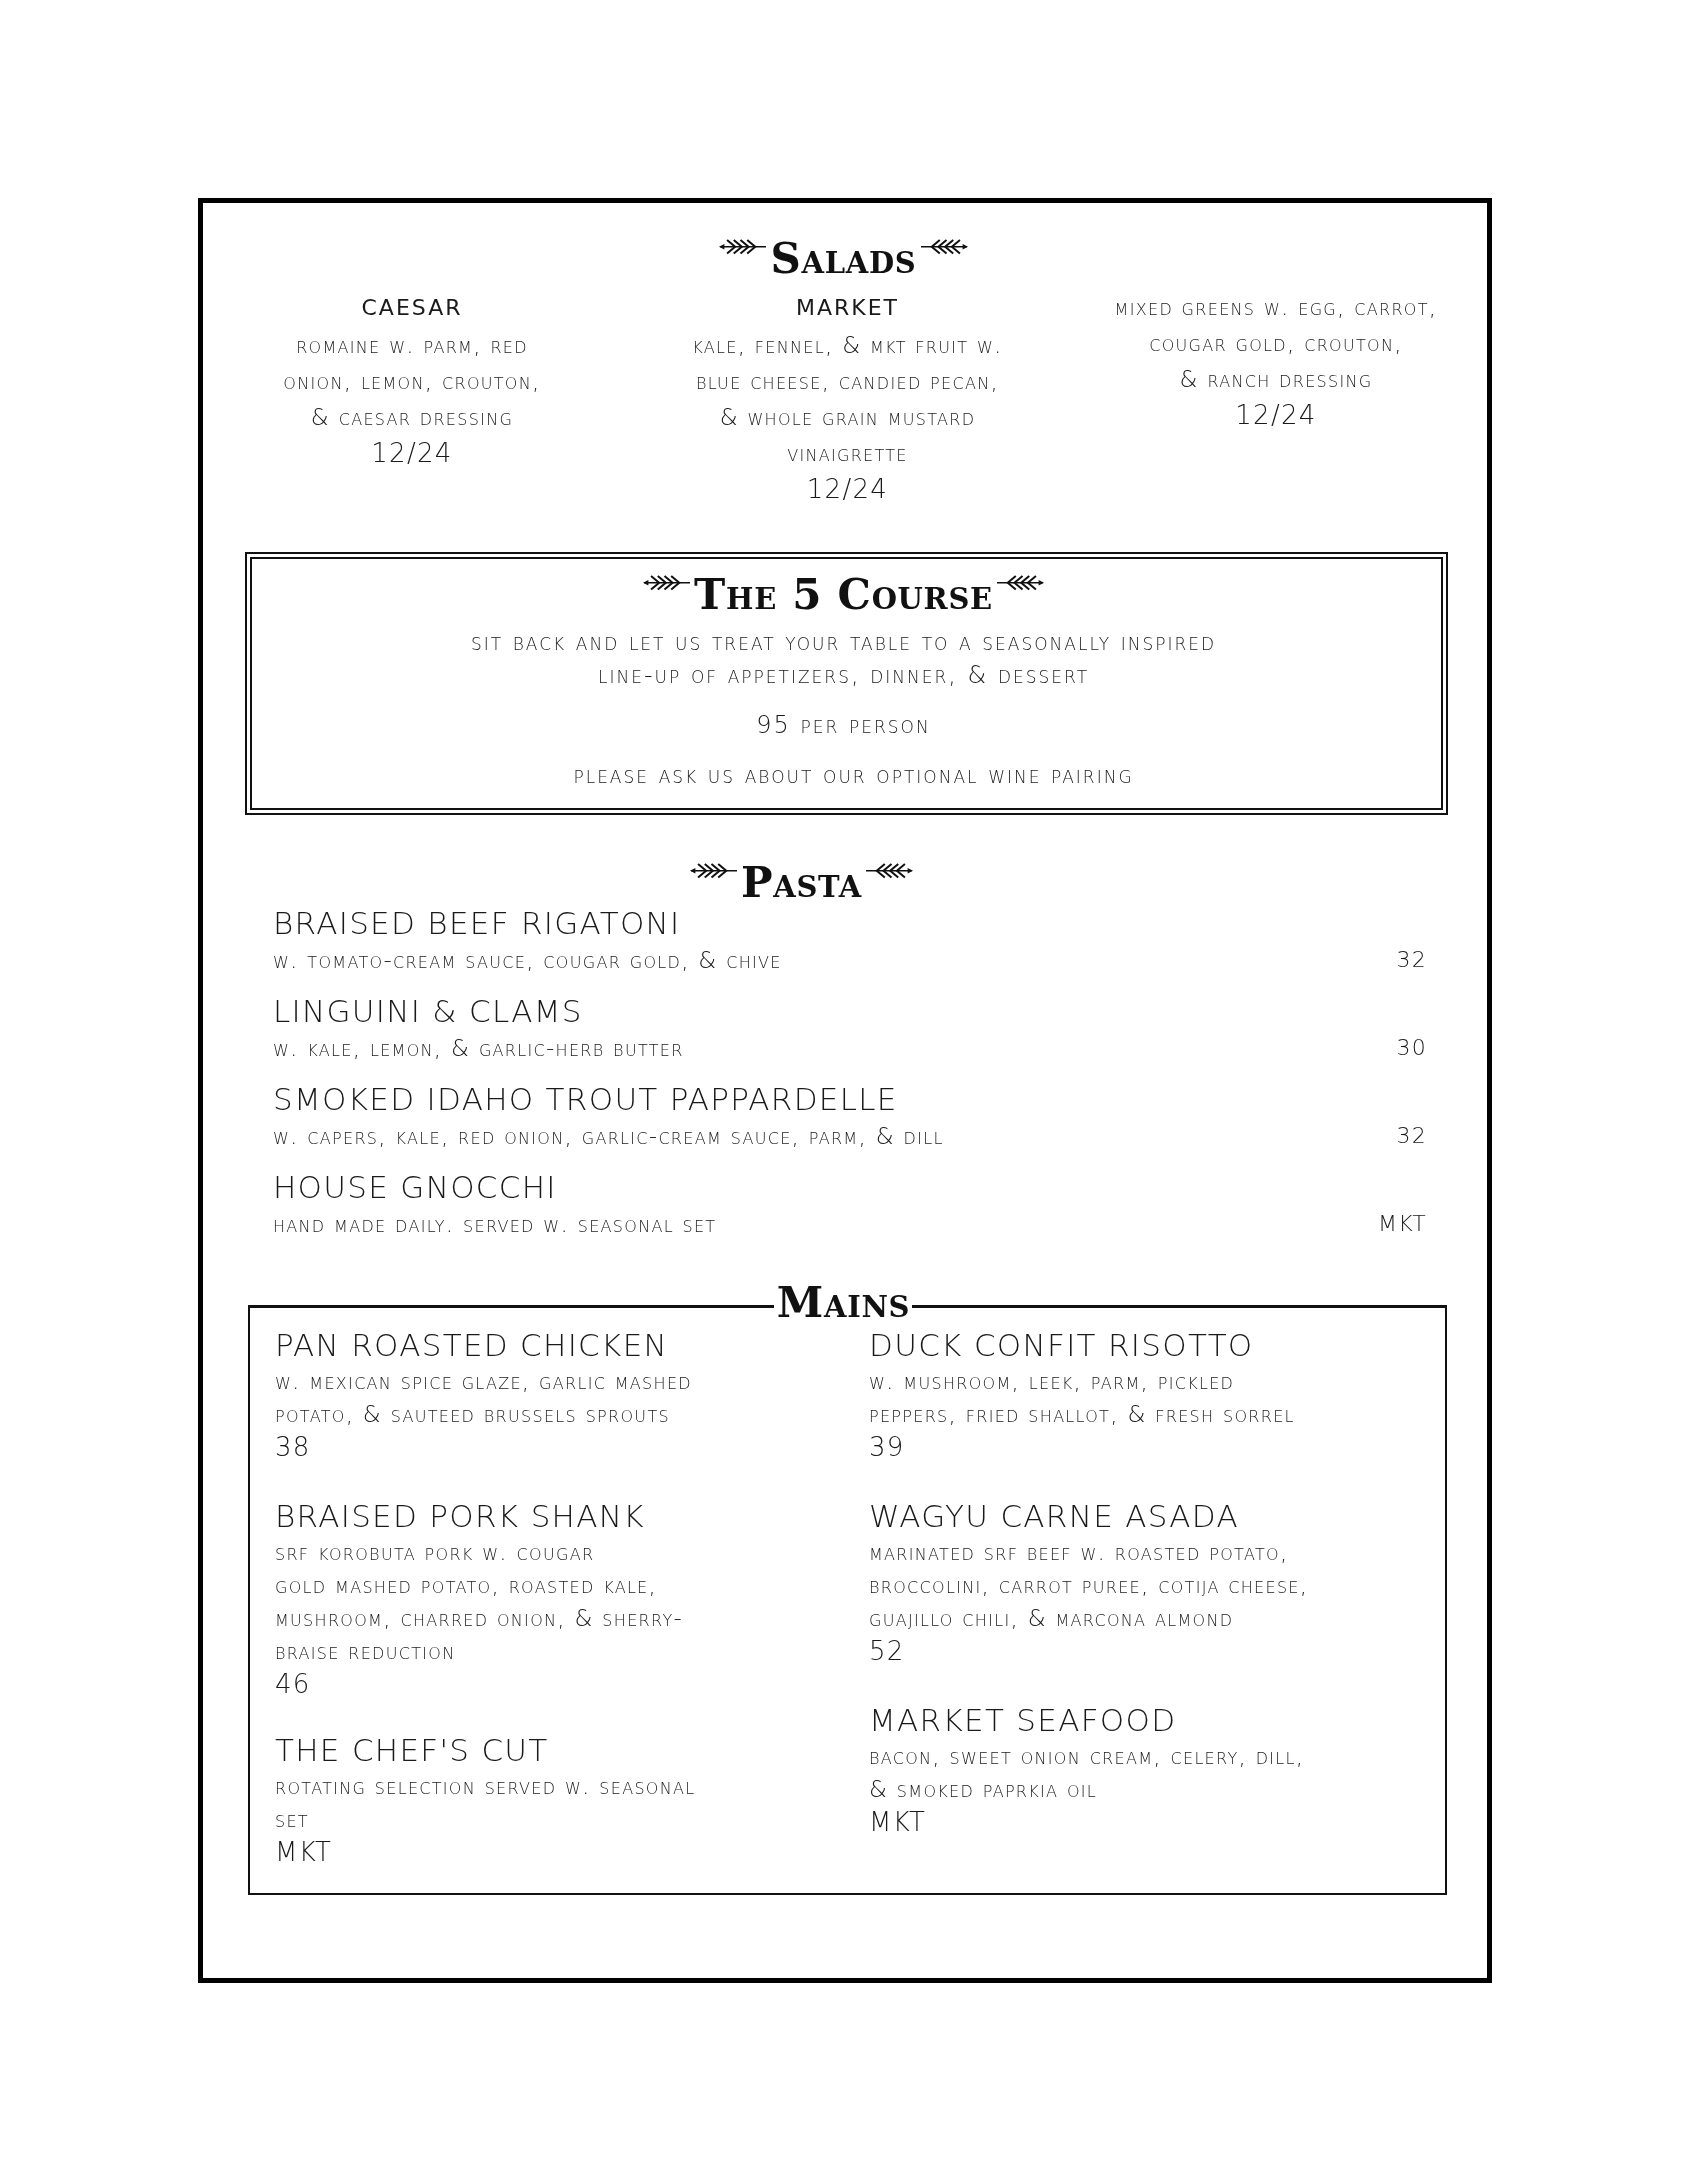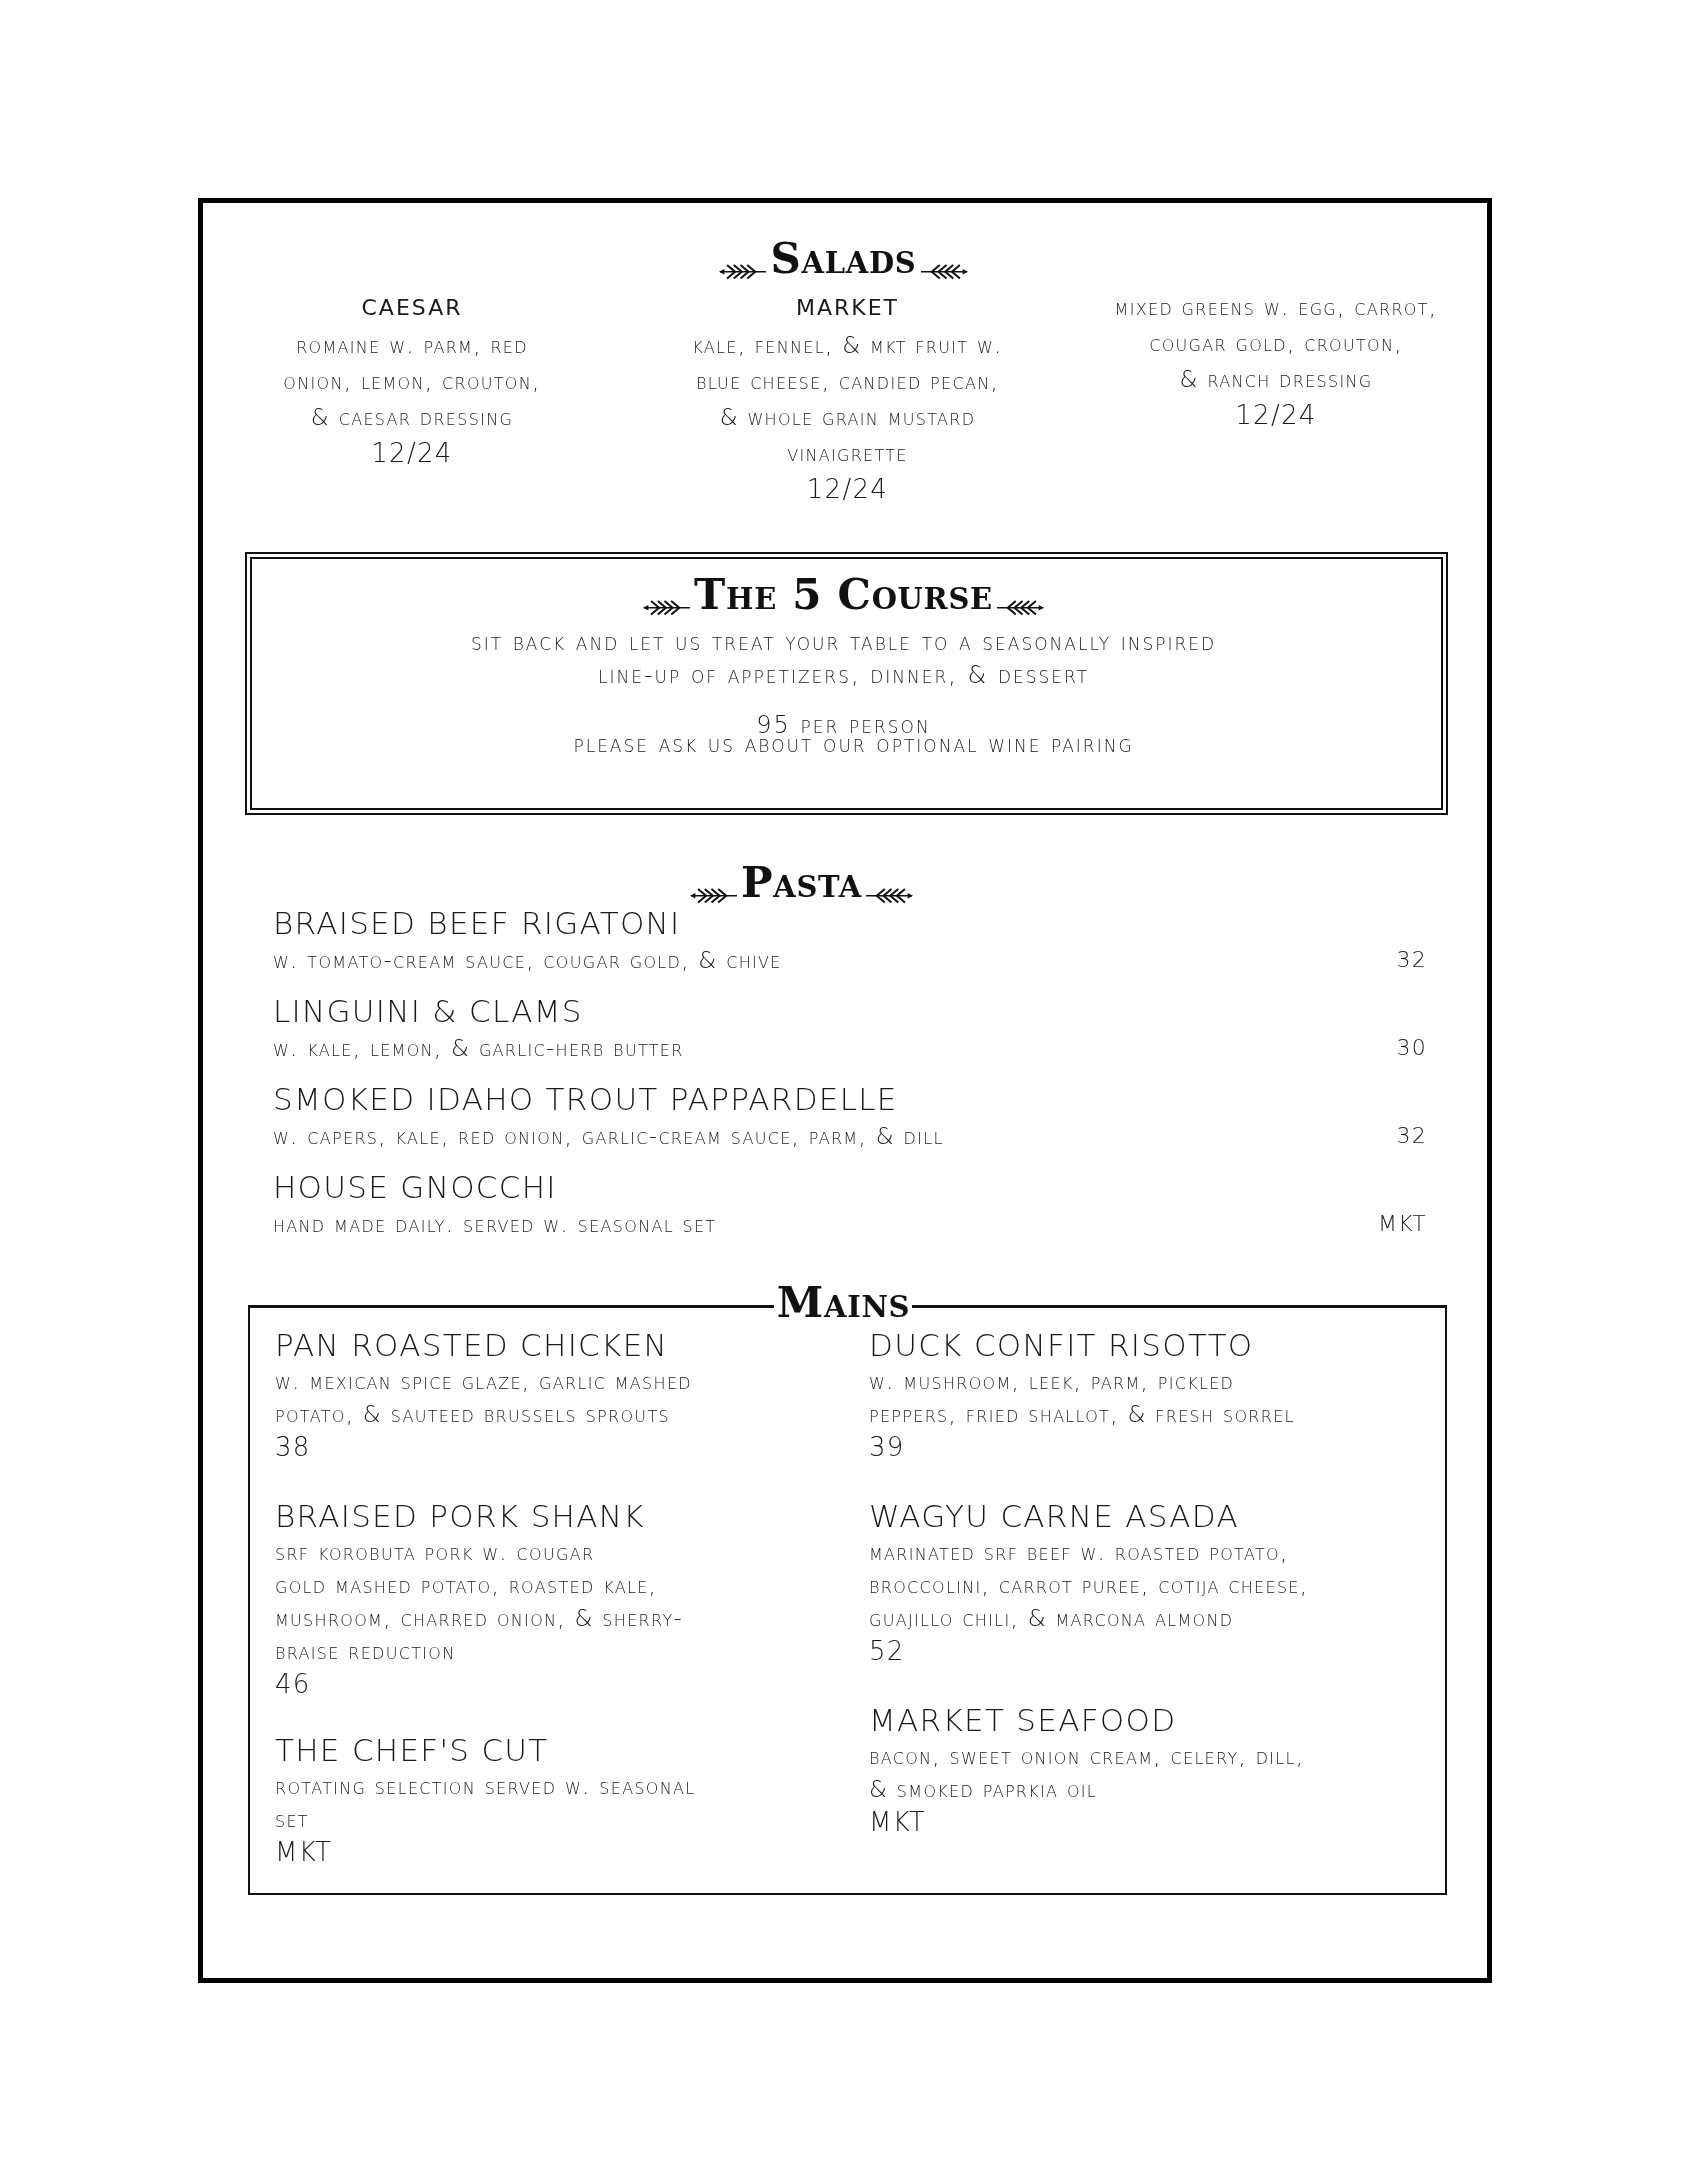--- a/index.html
+++ b/index.html
@@ -1,18 +1,18 @@
 <!DOCTYPE html>
 <html style="font-size:10.8px"><head>
 <meta charset="utf-8">
 <style>
   html, body { margin:0; padding:0; background:#ffffff; }
   body { width:1687px; height:2183px; position:relative; overflow:hidden; color:#111; font-family:"DejaVu Sans", sans-serif; }
   .frame { position:absolute; left:198px; top:198px; width:1284px; height:1775px; border:5.4px solid #000; box-sizing:content-box; }
-  .heading { position:absolute; display:flex; align-items:flex-end; justify-content:center; gap:4px; font-family:"DejaVu Serif", serif; font-weight:bold; color:#111; font-variant:small-caps; letter-spacing:0.7px; }
+  .heading { position:absolute; display:flex; align-items:flex-start; justify-content:center; gap:4px; font-family:"DejaVu Serif", serif; font-weight:bold; color:#111; font-variant:small-caps; letter-spacing:0.7px; }
   .heading .t { font-size:42px; line-height:1; }
   .arrow { display:inline-block; width:47px; height:17.5px; }
   .light { font-family:"DejaVu Sans", sans-serif; font-weight:200; color:#1a1a1a; }
   .salad-col { position:absolute; top:289px; width:378px; text-align:center; }
   .salad-name { font-size:22px; letter-spacing:2px; line-height:38px; font-weight:400; }
   .salad-desc { font-size:23px; letter-spacing:1.3px; line-height:36px; font-variant:small-caps; text-transform:lowercase; }
   .salad-price { font-size:26px; letter-spacing:1.3px; line-height:36px; }
   .course-box { position:absolute; left:245px; top:552px; width:1203px; height:263px; border:2px solid #111; box-sizing:border-box; }
   .course-box .inner { position:absolute; left:3.4px; top:3.4px; right:3.4px; bottom:3.4px; border:2px solid #111; }
   .course-text { position:absolute; left:0; right:0; text-align:center; font-size:24px; letter-spacing:2px; font-variant:small-caps; text-transform:lowercase; }
@@ -90,21 +90,21 @@
       <use href="#arrowL"></use>
     </svg>
   <span class="t">The 5 Course</span>
   <svg class="arrow" viewBox="0 0 70 26">
       <use href="#arrowR"></use>
     </svg>
 </div>
 <div class="course-text light" style="top:628px;">SIT BACK AND LET US TREAT YOUR TABLE TO A SEASONALLY INSPIRED</div>
 <div class="course-text light" style="top:661px;">LINE-UP OF APPETIZERS, DINNER, &amp; DESSERT</div>
 <div class="course-text light" style="top:711px;">95 PER PERSON</div>
-<div class="course-text light" style="top:730px;padding-left:20px;">PLEASE ASK US ABOUT OUR OPTIONAL WINE PAIRING</div>
+<div class="course-text light" style="top:761px;padding-left:20px;">PLEASE ASK US ABOUT OUR OPTIONAL WINE PAIRING</div>
 
 <div class="heading" style="left:0; width:1603px; top:862px;">
   <svg class="arrow" viewBox="0 0 70 26">
       <use href="#arrowL"></use>
     </svg>
   <span class="t">Pasta</span>
   <svg class="arrow" viewBox="0 0 70 26">
       <use href="#arrowR"></use>
     </svg>
 </div>

